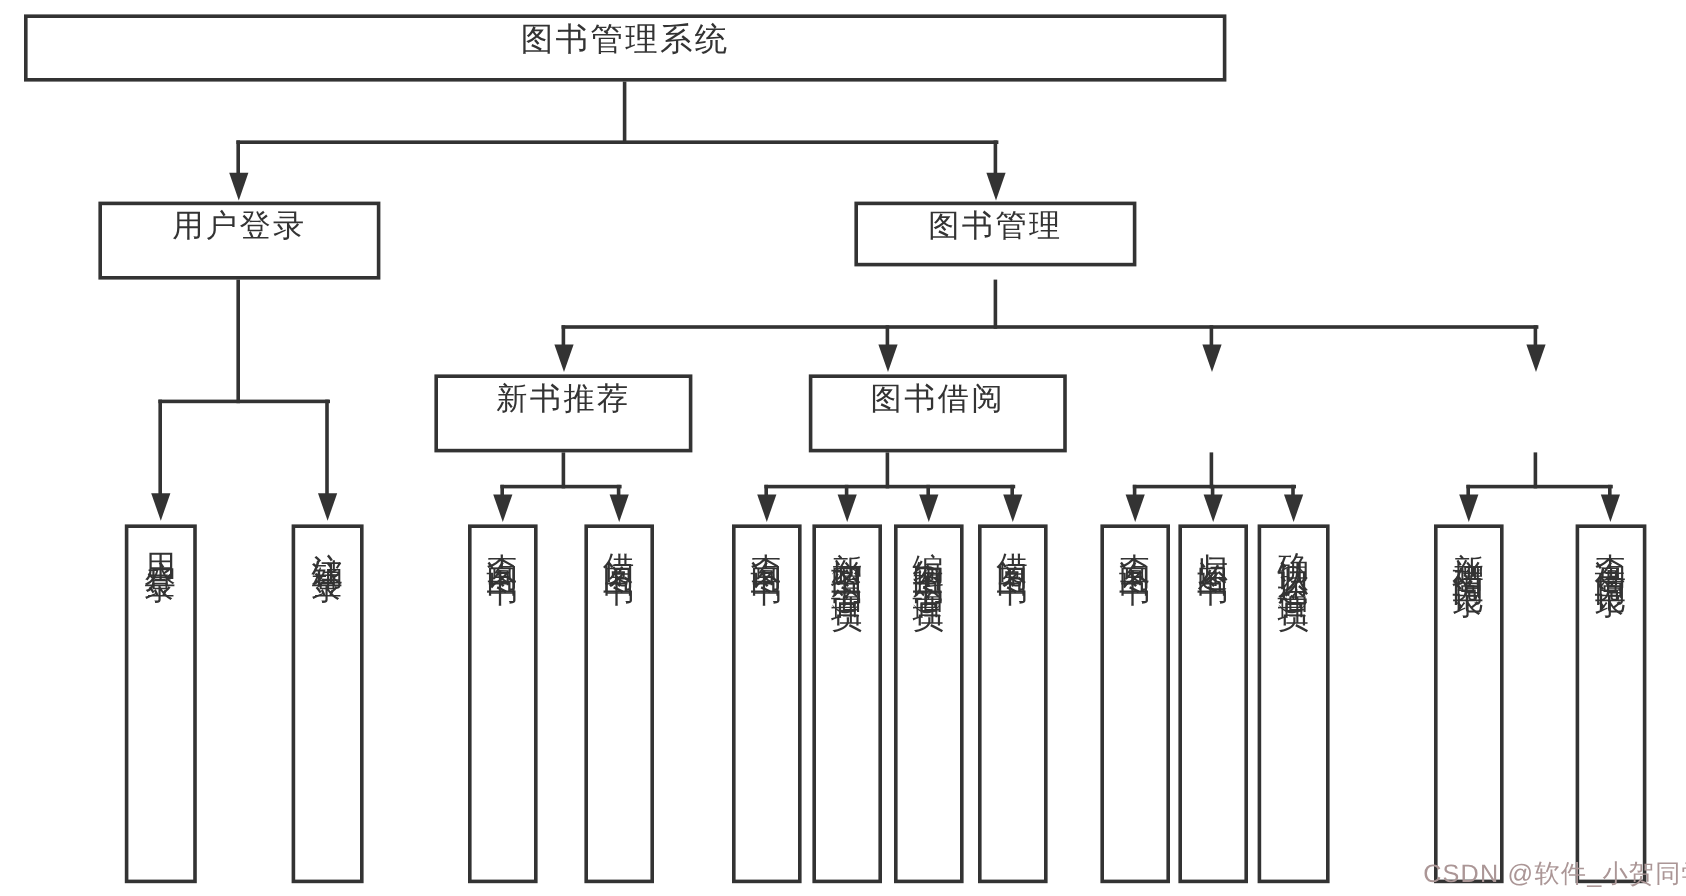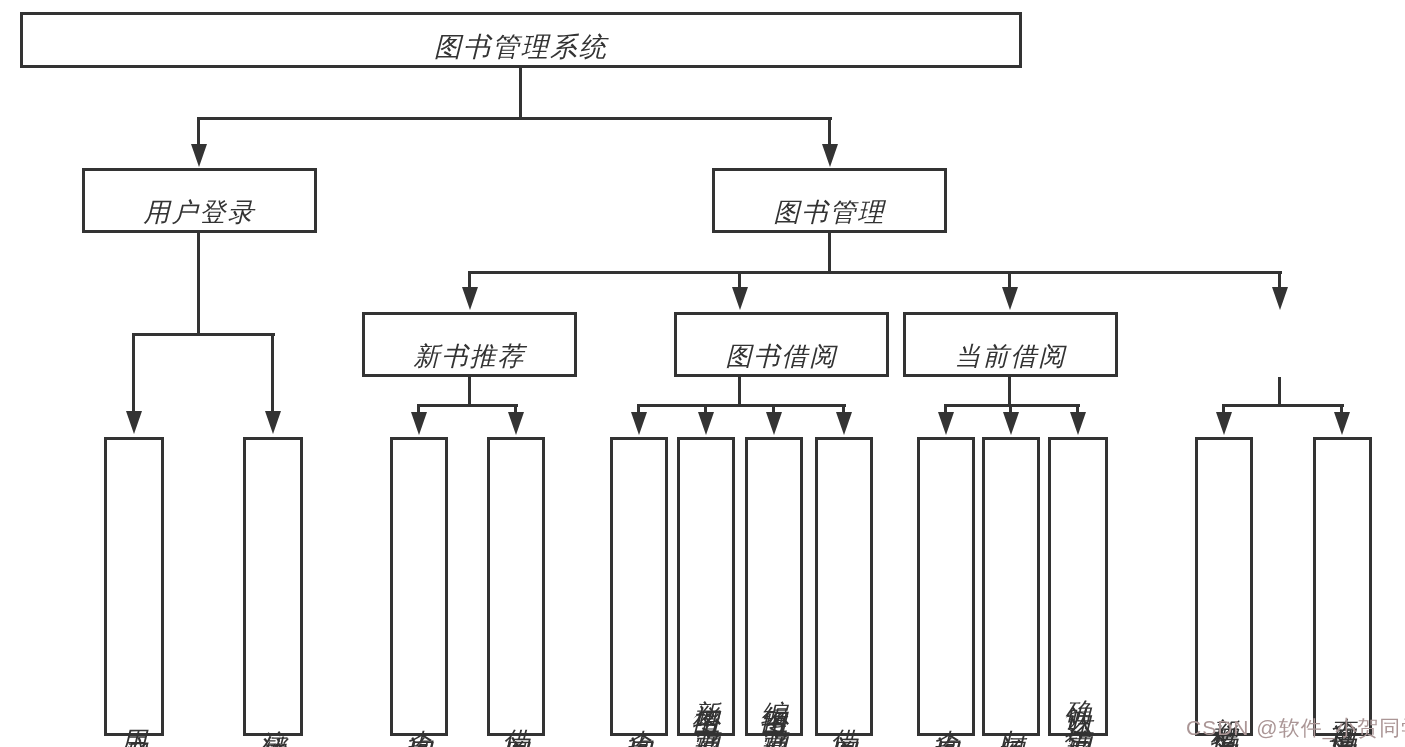--- a/index.html
+++ b/index.html
@@ -14,24 +14,23 @@
     height: 747px;
     background: #ffffff;
     overflow: hidden;
   }
   .node {
     position: absolute;
     box-sizing: border-box;
     border: 3px solid #333333;
     background: #ffffff;
     display: flex;
-    align-items: flex-end;
+    align-items: flex-start;
     justify-content: center;
     color: #333333;
-    font-style: italic;
   }
   .hlabel {
     font-size: 26px;
     letter-spacing: 2px;
     white-space: nowrap;
   }
   .title .hlabel {
     font-size: 27px;
   }
   .vlabel {
@@ -71,32 +70,29 @@
 
 <div class="stage">
 
   <div class="node title" style="left:20px; top:12px; width:1002px; height:56px;">
     <span class="hlabel">图书管理系统</span>
   </div>
 
   <div class="node" style="left:82px; top:168px; width:235px; height:65px;">
     <span class="hlabel">用户登录</span>
   </div>
-  <div class="node" style="left:712px; top:168px; width:235px; height:65px;">
+  <div class="node" style="left:712px; top:168px; width:235px; height:54px;">
     <span class="hlabel">图书管理</span>
   </div>
 
   <div class="node" style="left:362px; top:312px; width:215px; height:65px;">
     <span class="hlabel">新书推荐</span>
   </div>
   <div class="node" style="left:633px; top:312px; width:215px; height:65px;margin-left:41px;">
     <span class="hlabel">图书借阅</span>
-  </div>
-  <div class="node" style="left:903px; top:312px; width:215px; height:65px;">
-    <span class="hlabel">当前借阅</span>
   </div>
 
   <div class="node" style="left:104px; top:437px; width:60px; height:299px;">
     <span class="vlabel">用户登录</span>
   </div>
   <div class="node" style="left:243px; top:437px; width:60px; height:299px;">
     <span class="vlabel">注销登录</span>
   </div>
 
   <div class="node" style="left:390px; top:437px; width:58px; height:299px;">

